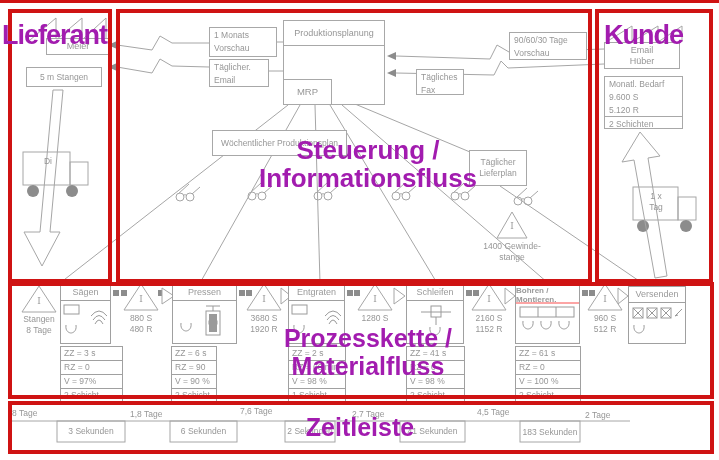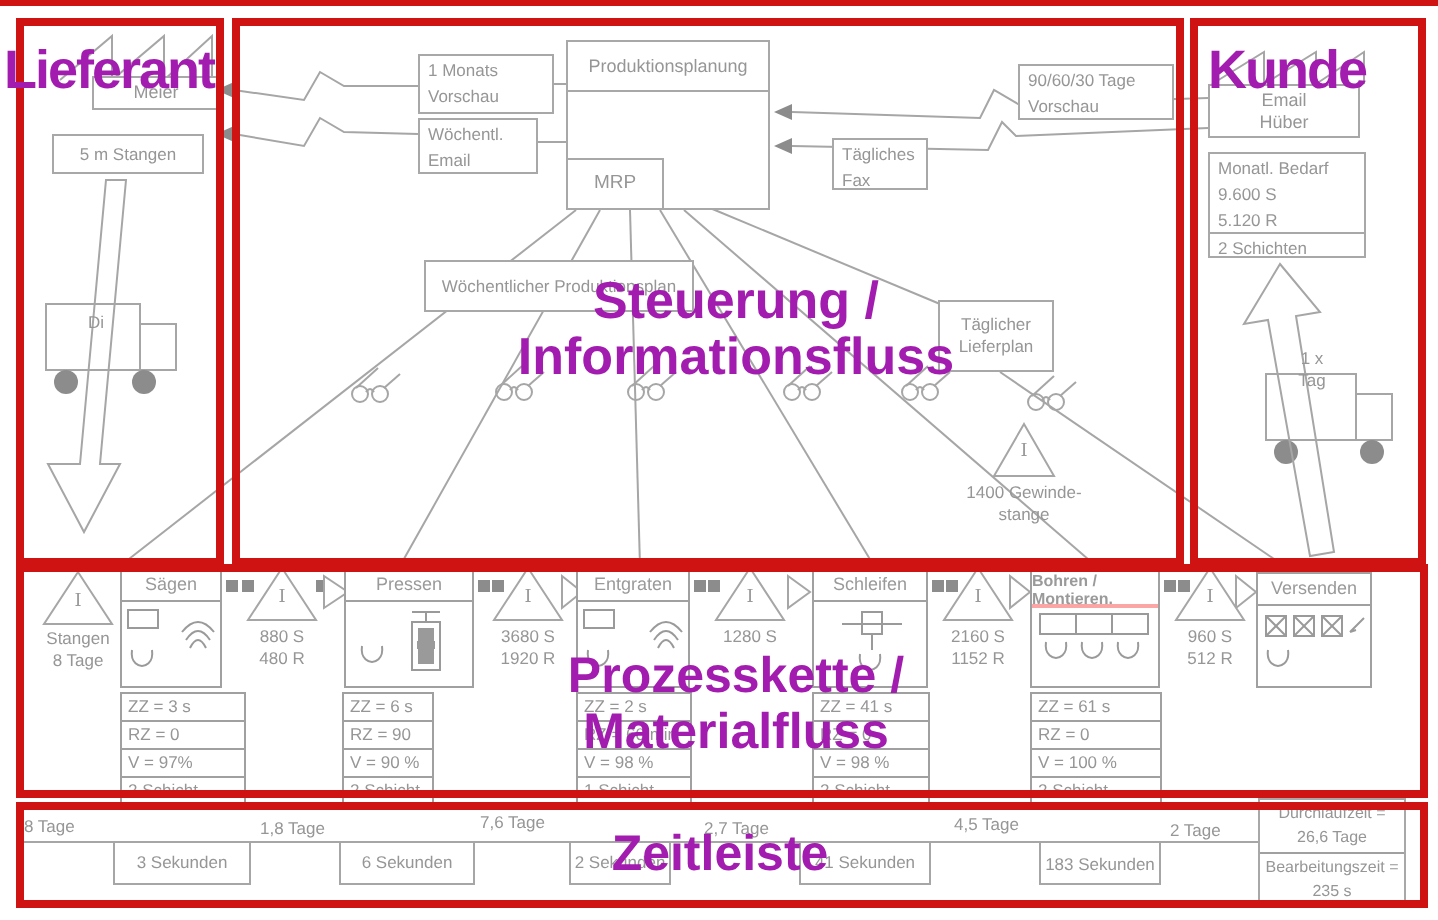--- a/index.html
+++ b/index.html
@@ -192,36 +192,36 @@
   <div class="box ctr" style="left:604px;top:42px;width:76px;height:27px;padding-top:2px;font-size:9px;">
     <div>Email</div>
     <div>Hüber</div>
   </div>
   <div class="box" style="left:604px;top:76px;width:79px;height:53px;">
     <div class="pad">Monatl. Bedarf</div>
     <div class="pad">9.600 S</div>
     <div class="pad">5.120 R</div>
     <div class="pad" style="border-top:1px solid #a8a8a8;">2 Schichten</div>
   </div>
-  <div class="lbl ctr" style="left:636px;top:174px;width:40px;">
+  <div class="lbl ctr" style="left:636px;top:191px;width:40px;">
     <div>1 x</div>
     <div>Tag</div>
   </div>
 
   <div class="box" style="left:283px;top:20px;width:102px;height:85px;">
     <div class="ctr" style="height:24px;line-height:24px;border-bottom:1px solid #a8a8a8;font-size:9px;">Produktionsplanung</div>
   </div>
   <div class="box ctr" style="left:283px;top:79px;width:49px;height:26px;line-height:24px;font-size:9.5px;">MRP</div>
 
   <div class="box" style="left:209px;top:27px;width:68px;height:30px;">
     <div class="pad">1 Monats</div>
     <div class="pad">Vorschau</div>
   </div>
   <div class="box" style="left:209px;top:59px;width:60px;height:28px;">
-    <div class="pad">Wöchentl.</div>
+    <div class="pad">Täglicher.</div>
     <div class="pad">Email</div>
   </div>
   <div class="box" style="left:509px;top:32px;width:78px;height:28px;">
     <div class="pad">90/60/30 Tage</div>
     <div class="pad">Vorschau</div>
   </div>
   <div class="box" style="left:416px;top:69px;width:48px;height:26px;">
     <div class="pad">Tägliches</div>
     <div class="pad">Fax</div>
   </div>
@@ -387,30 +387,20 @@
   <div class="lbl" style="left:130px;top:409px;">1,8 Tage</div>
   <div class="lbl ctr" style="left:170px;top:426px;width:67px;">6 Sekunden</div>
   <div class="lbl" style="left:240px;top:406px;">7,6 Tage</div>
   <div class="lbl ctr" style="left:285px;top:426px;width:50px;">2 Sekunden</div>
   <div class="lbl" style="left:352px;top:409px;">2,7 Tage</div>
   <div class="lbl ctr" style="left:400px;top:426px;width:65px;">41 Sekunden</div>
   <div class="lbl" style="left:477px;top:407px;">4,5 Tage</div>
   <div class="lbl ctr" style="left:520px;top:427px;width:60px;">183 Sekunden</div>
   <div class="lbl" style="left:585px;top:410px;">2 Tage</div>
 
-  <div class="box" style="left:629px;top:399px;width:74px;height:53px;z-index:3;">
-    <div class="sum-cell">
-      <div>Durchlaufzeit =</div>
-      <div>26,6 Tage</div>
-    </div>
-    <div class="sum-cell">
-      <div>Bearbeitungszeit =</div>
-      <div>235 s</div>
-    </div>
-  </div>
 
   <div class="red-line" style="left:0;top:0;width:719px;height:3px;"></div>
   <div class="red-frame" style="left:8px;top:9px;width:104px;height:274px;"></div>
   <div class="red-frame" style="left:116px;top:9px;width:476px;height:274px;"></div>
   <div class="red-frame" style="left:595px;top:9px;width:118px;height:274px;"></div>
   <div class="red-frame" style="left:8px;top:282px;width:706px;height:117px;"></div>
   <div class="red-frame" style="left:8px;top:401px;width:706px;height:53px;"></div>
 
   <div class="red-text" style="left:2px;top:20px;font-size:27px;letter-spacing:-1px;">Lieferant</div>
   <div class="red-text" style="left:604px;top:20px;font-size:27px;letter-spacing:-1px;">Kunde</div>

